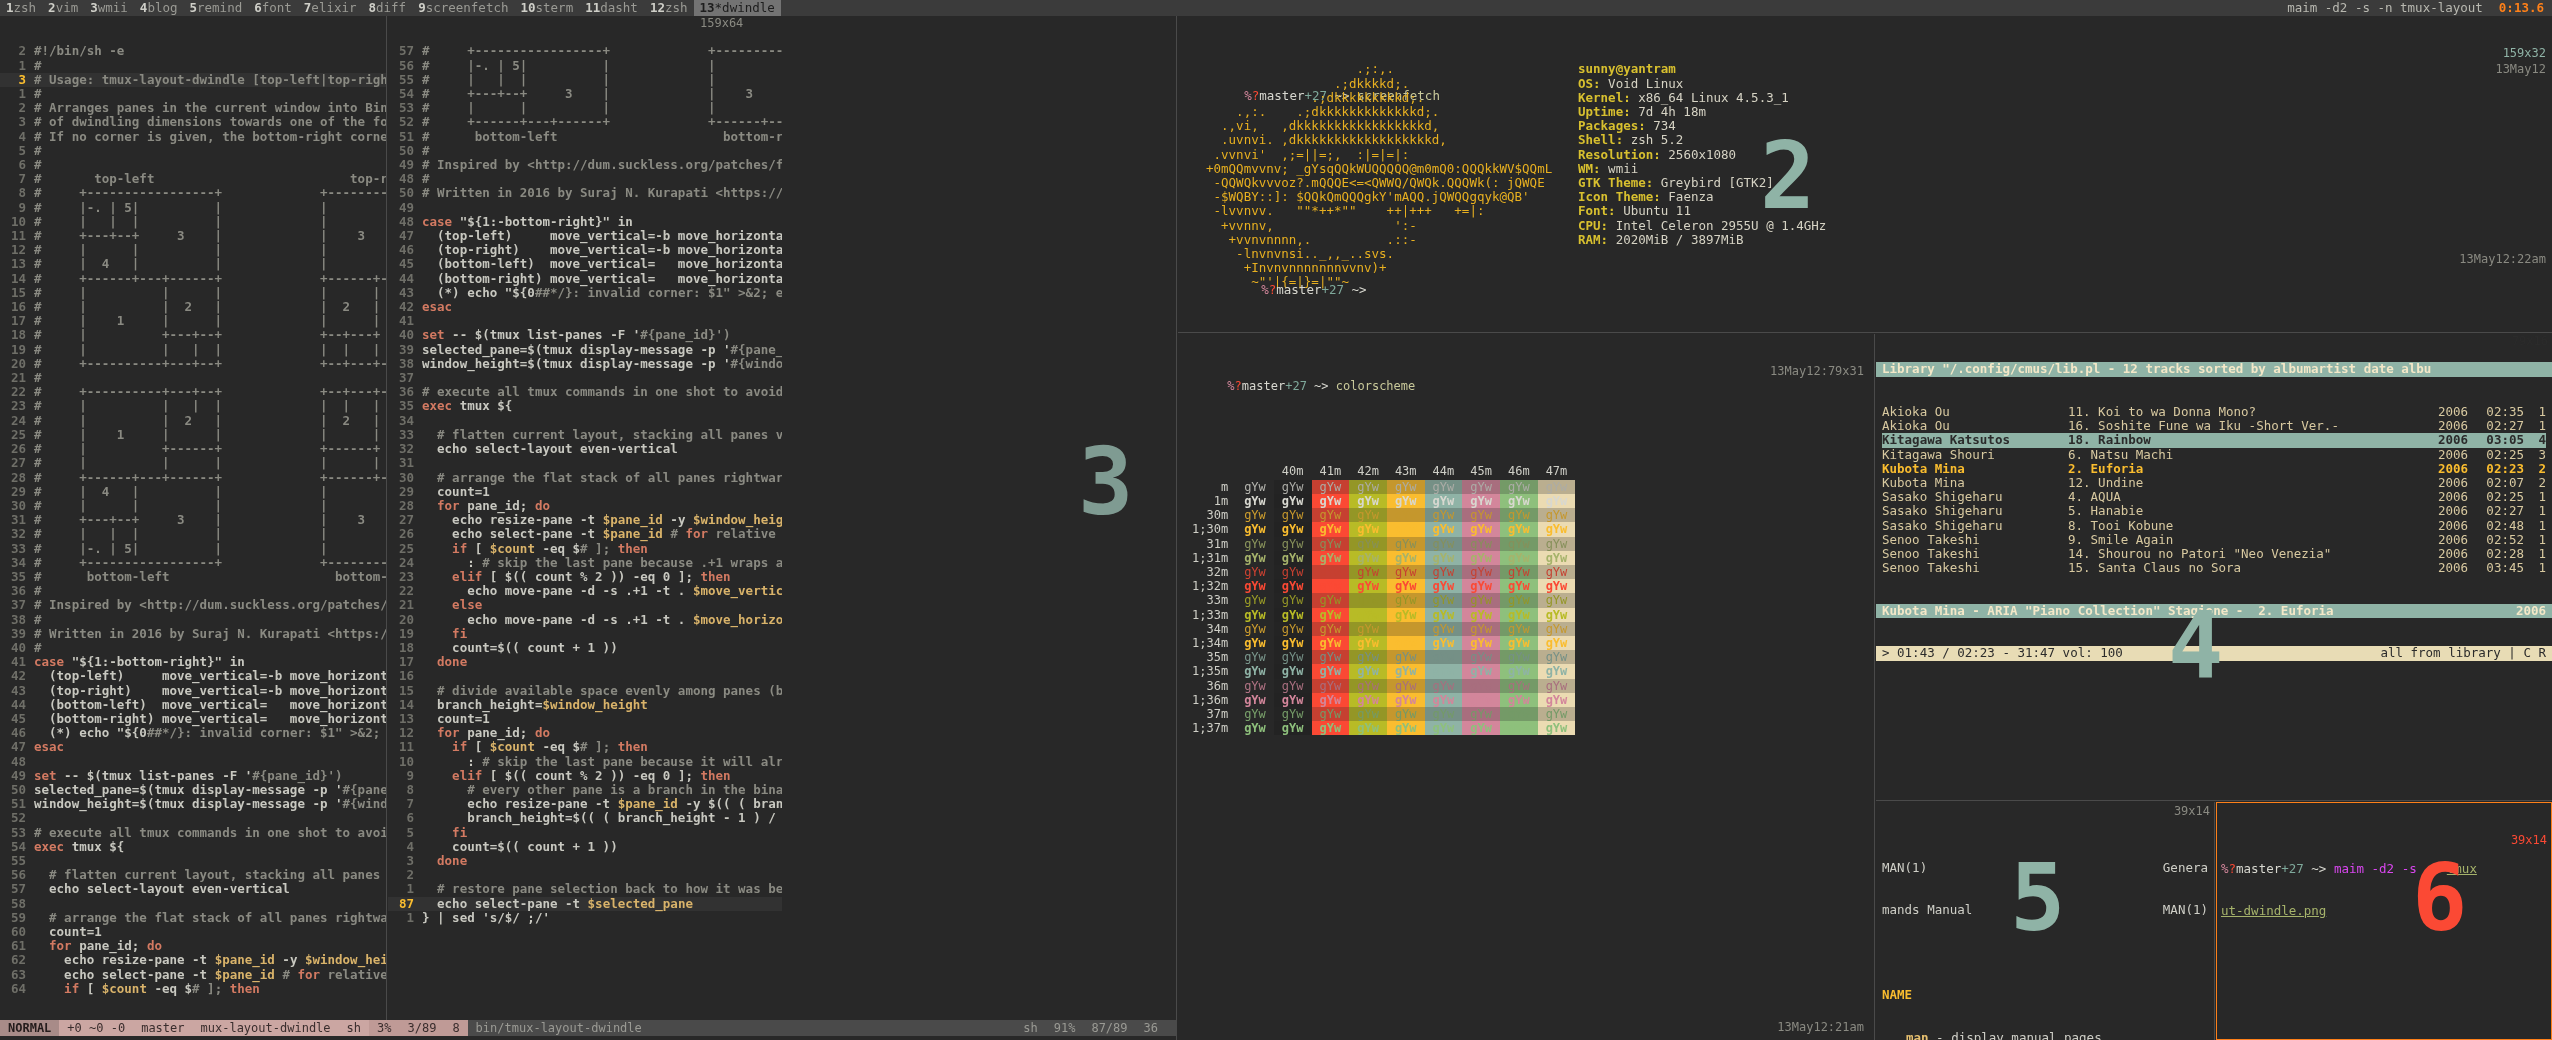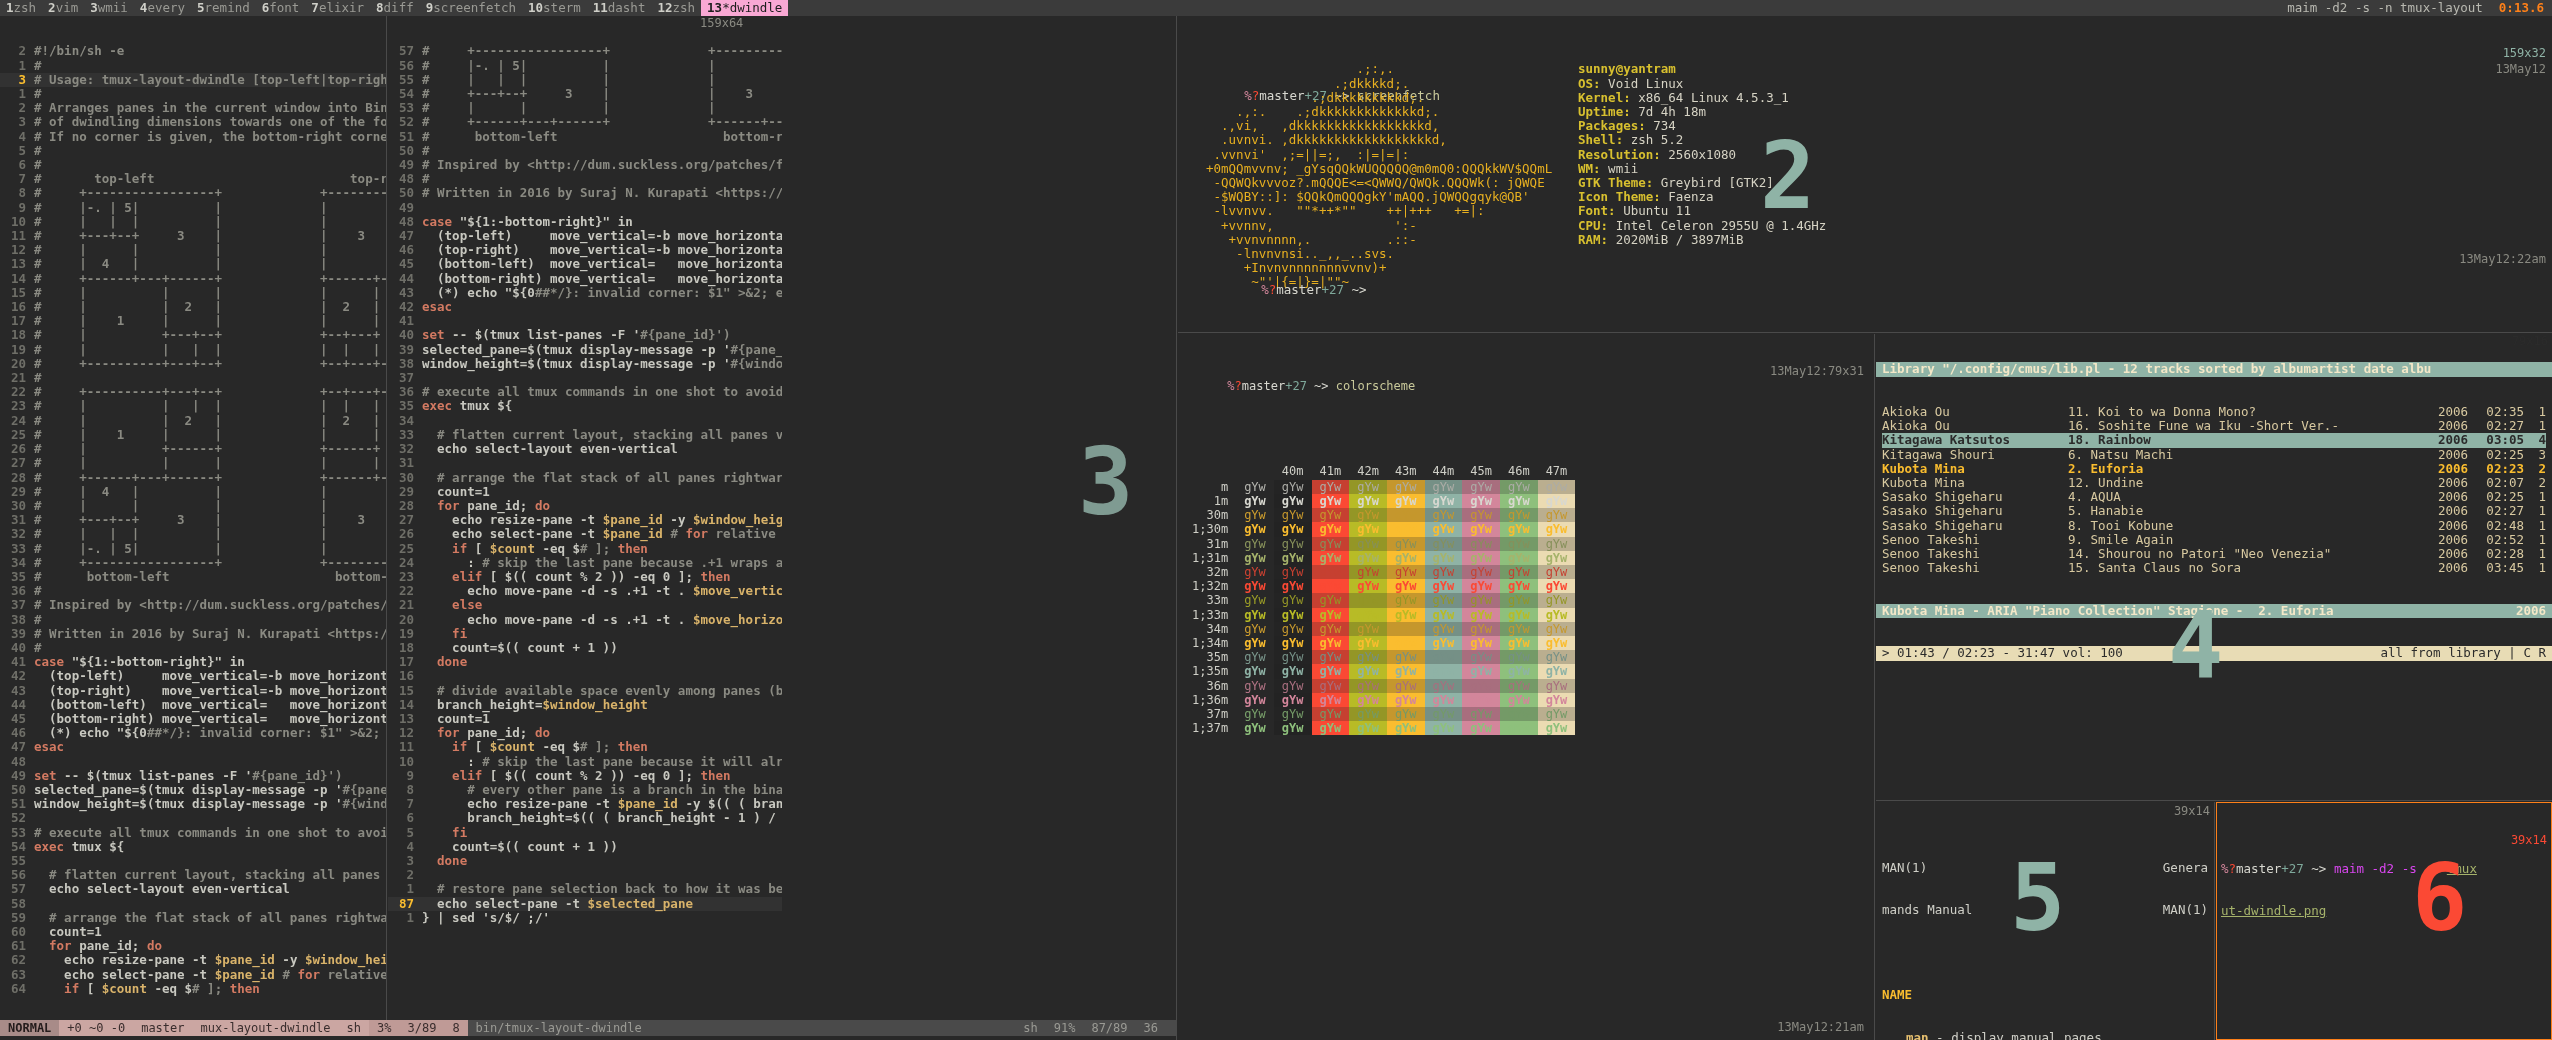--- a/index.html
+++ b/index.html
@@ -7,21 +7,21 @@
        font-family:"DejaVu Sans Mono","Liberation Mono",monospace;
        font-size:12.5px;line-height:14.2px;color:#d8d8d0;}
   .screen{position:relative;width:2552px;height:1040px;background:#282828;}
 
   
   .tmux-top{position:absolute;left:0;top:0;width:2552px;height:16px;
             background:#3b3b3b;color:#9a9a94;font-size:12.5px;line-height:16px;
             white-space:pre;display:flex;align-items:center;}
   .tmux-top .win{padding:0 6px;}
   .tmux-top .win b{color:#cfcfc8;font-weight:bold;}
-  .tmux-top .win.active{background:#f9a8d4;color:#1d1d1d;}
+  .tmux-top .win.active{background:#737373;color:#1d1d1d;}
   .tmux-top .win.active b{color:#1d1d1d;}
   .tmux-top .right{margin-left:auto;display:flex;align-items:center;}
   .tmux-top .right .cmd{padding:0 8px;color:#b8b8b0;}
   .tmux-top .right .clock{background:#3b3b3b;color:#fe8019;padding:0 8px;font-weight:bold;}
 
   
   .pane{position:absolute;overflow:hidden;background:#282828;white-space:pre;}
   .pane pre{margin:0;font:inherit;white-space:pre;}
   .sep-v{position:absolute;background:#4a4a4a;width:1px;}
   .sep-h{position:absolute;background:#4a4a4a;height:1px;}
@@ -87,21 +87,21 @@
 </style>
 </head>
 <body>
 
 <div class="screen">
 
   <div class="tmux-top">
     <span class="win"><b>1</b><span>zsh</span></span>
     <span class="win"><b>2</b><span>vim</span></span>
     <span class="win"><b>3</b><span>wmii</span></span>
-    <span class="win"><b>4</b><span>every</span></span>
+    <span class="win"><b>4</b><span>blog</span></span>
     <span class="win"><b>5</b><span>remind</span></span>
     <span class="win"><b>6</b><span>font</span></span>
     <span class="win"><b>7</b><span>elixir</span></span>
     <span class="win"><b>8</b><span>diff</span></span>
     <span class="win"><b>9</b><span>screenfetch</span></span>
     <span class="win"><b>10</b><span>sterm</span></span>
     <span class="win"><b>11</b><span>dasht</span></span>
     <span class="win"><b>12</b><span>zsh</span></span>
     <span class="win active"><b>13</b><span>*dwindle</span></span>
     <span class="right">

